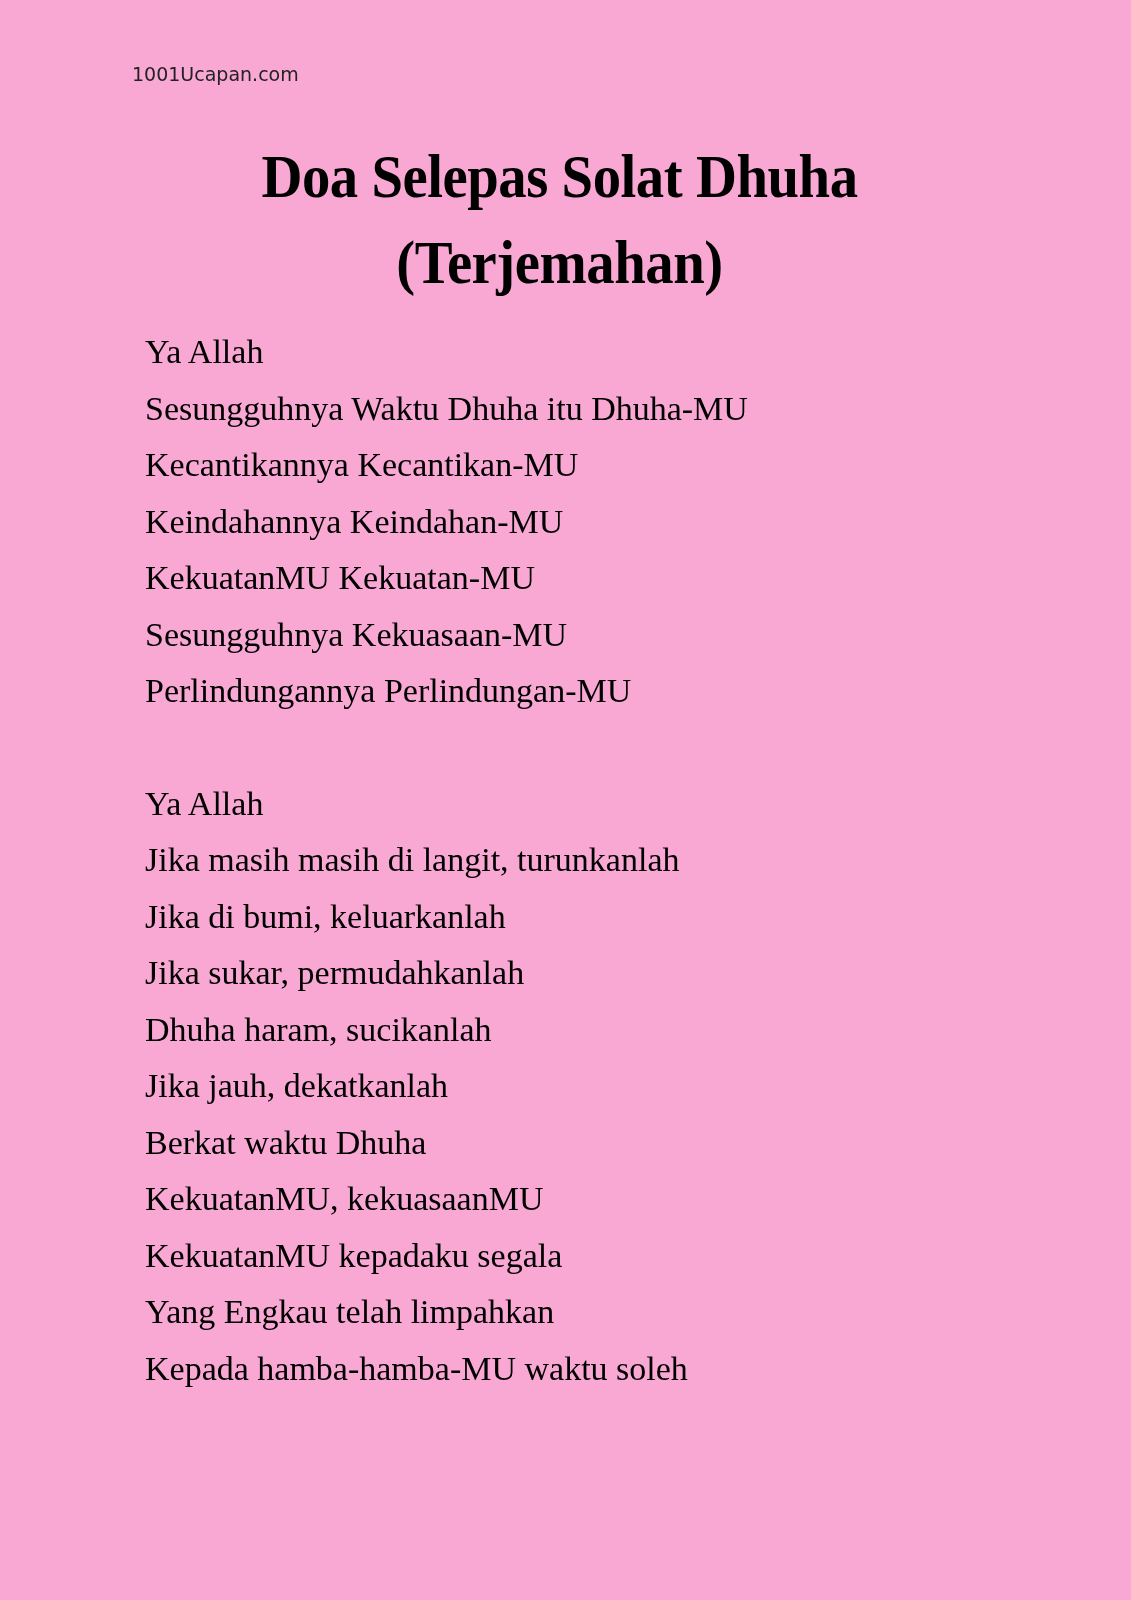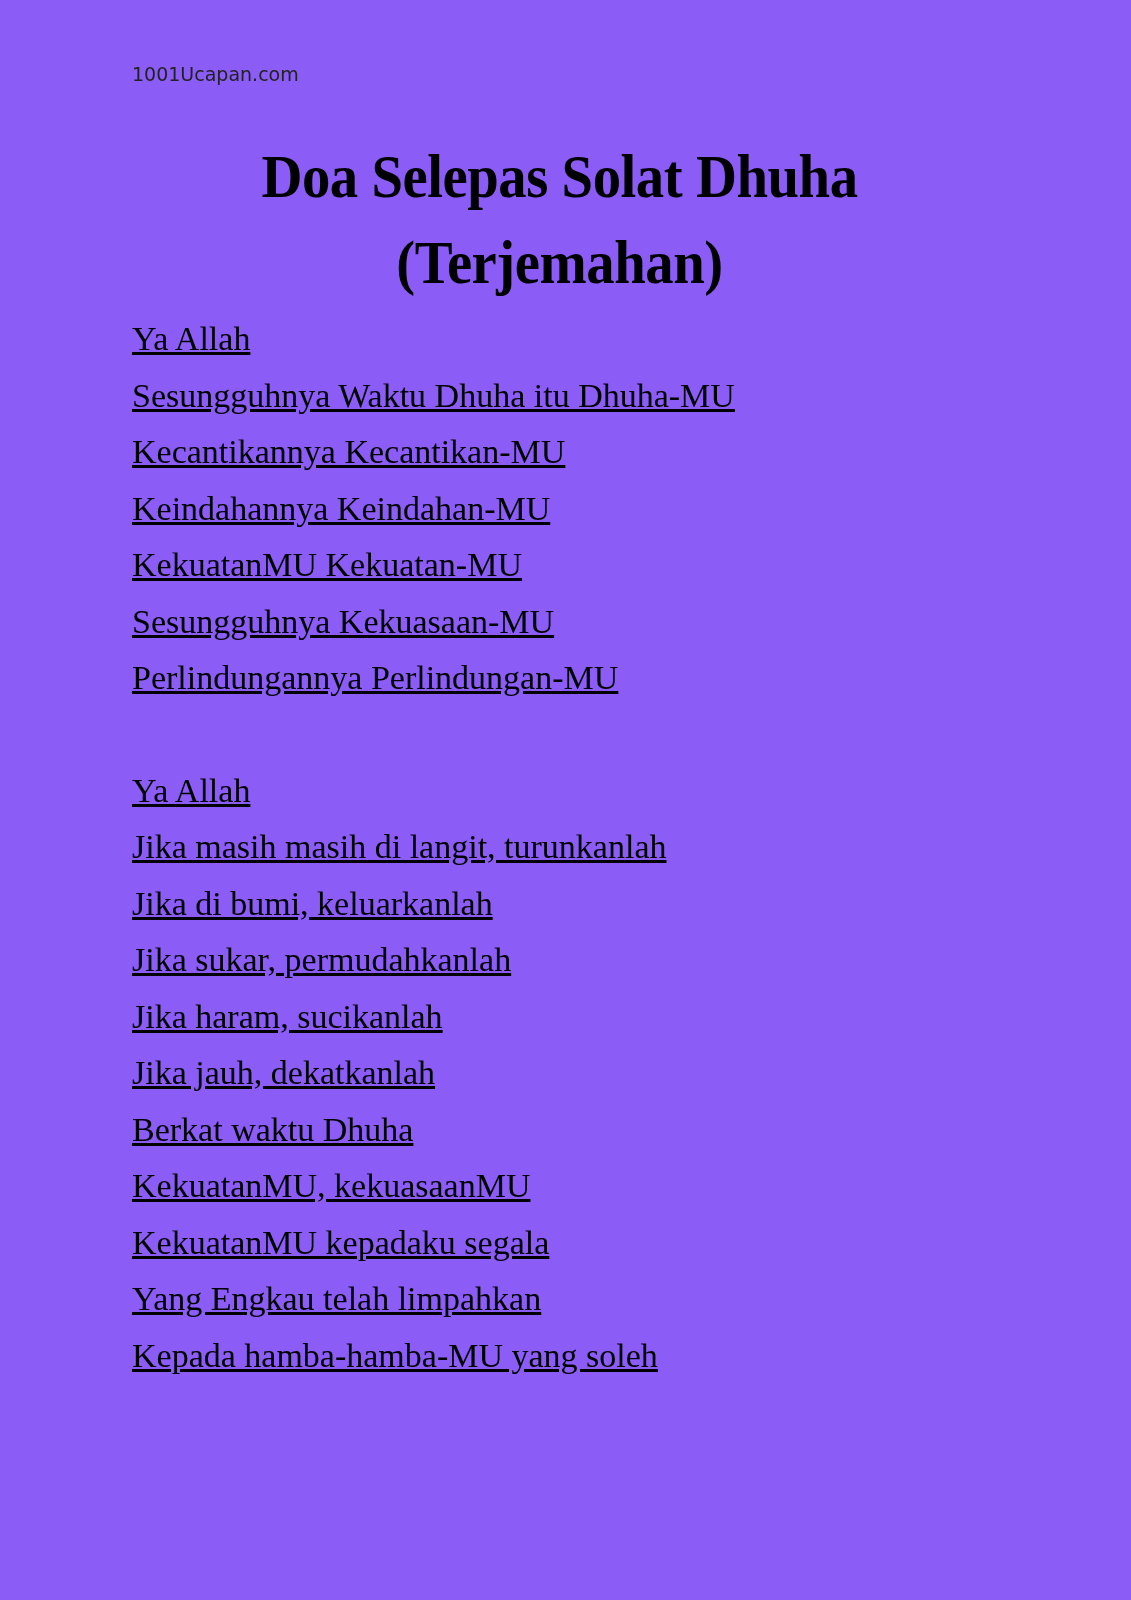--- a/index.html
+++ b/index.html
@@ -5,21 +5,21 @@
 <style>
   html, body {
     margin: 0;
     padding: 0;
     background: #ffffff;
   }
   .page {
     position: relative;
     width: 1131px;
     height: 1600px;
-    background: #8b5cf6;
+    background: #f9a8d4;
     overflow: hidden;
     box-sizing: border-box;
   }
   .watermark {
     position: absolute;
     left: 132px;
     top: 62px;
     font-family: "DejaVu Sans", "Liberation Sans", sans-serif;
     font-size: 19px;
     line-height: 24px;
@@ -42,23 +42,22 @@
     transform-origin: center top;
     letter-spacing: -0.5px;
   }
   .body-block {
     position: absolute;
     left: 132px;
     top: 311px;
     width: 900px;
   }
   .stanza {
-    margin: 0;
+    margin: 13px;
     padding: 0;
-    text-decoration: underline;
   }
   .stanza.second {
     margin-top: 56px;
   }
   .verse-line {
     font-family: "Liberation Serif", "DejaVu Serif", serif;
     font-weight: normal;
     font-size: 34px;
     line-height: 56.5px;
     color: #000000;
@@ -88,24 +87,24 @@
       <div class="verse-line">KekuatanMU Kekuatan-MU</div>
       <div class="verse-line">Sesungguhnya Kekuasaan-MU</div>
       <div class="verse-line">Perlindungannya Perlindungan-MU</div>
     </div>
 
     <div class="stanza second">
       <div class="verse-line">Ya Allah</div>
       <div class="verse-line">Jika masih masih di langit, turunkanlah</div>
       <div class="verse-line">Jika di bumi, keluarkanlah</div>
       <div class="verse-line">Jika sukar, permudahkanlah</div>
-      <div class="verse-line">Jika haram, sucikanlah</div>
+      <div class="verse-line">Dhuha haram, sucikanlah</div>
       <div class="verse-line">Jika jauh, dekatkanlah</div>
       <div class="verse-line">Berkat waktu Dhuha</div>
       <div class="verse-line">KekuatanMU, kekuasaanMU</div>
       <div class="verse-line">KekuatanMU kepadaku segala</div>
       <div class="verse-line">Yang Engkau telah limpahkan</div>
-      <div class="verse-line">Kepada hamba-hamba-MU yang soleh</div>
+      <div class="verse-line">Kepada hamba-hamba-MU waktu soleh</div>
     </div>
 
   </div>
 
 </div>
 
 </body></html>

